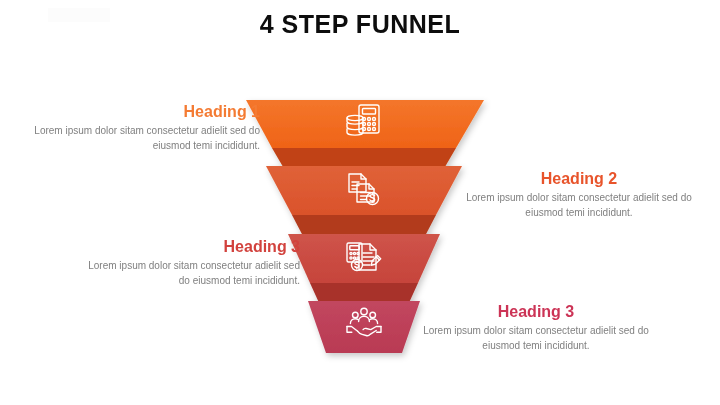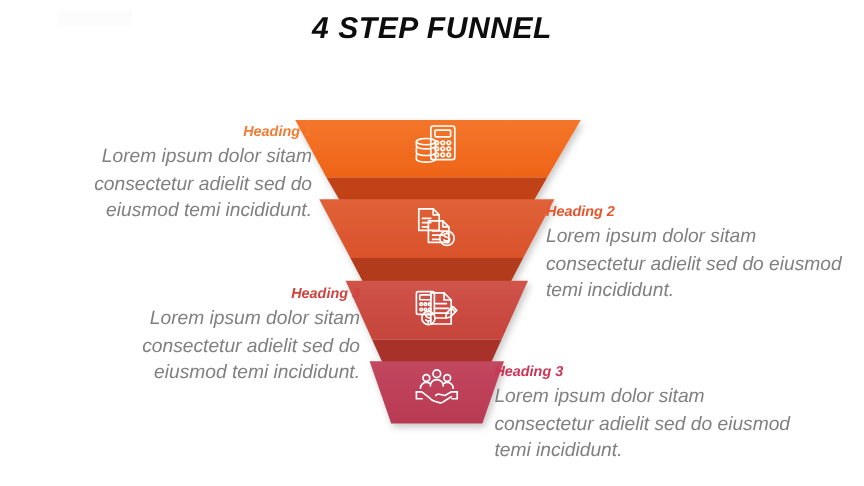--- a/index.html
+++ b/index.html
@@ -9,21 +9,20 @@
   }
   body {
     font-family: "Liberation Sans", sans-serif;
   }
   #slide {
     position: relative;
     width: 720px;
     height: 405px;
     background: #ffffff;
     overflow: hidden;
-    font-style: italic;
   }
 
   
   #title {
     position: absolute;
     left: 0;
     top: 10px;
     width: 720px;
     text-align: center;
     font-size: 25px;
@@ -42,33 +41,33 @@
   }
   #funnel svg {
     display: block;
   }
 
   
   .txtblock {
     position: absolute;
   }
   .txtblock .hd {
-    font-size: 12px;
+    font-size: 16px;
     font-weight: bold;
     margin: 0 0 3px 0;
     line-height: 1.15;
   }
   .txtblock .bd {
-    font-size: 16px;
+    font-size: 10px;
     color: #808080;
     line-height: 1.42;
     margin: 0;
   }
   .align-right { text-align: right; }
-  .align-left  { text-align: left; }
+  .align-left  { text-align: center; }
 
   
   #block-1 { left: 18px;  top: 103px; width: 242px; }
   #block-2 { left: 455px; top: 170px; width: 248px; }
   #block-3 { left: 80px;  top: 238px; width: 220px; }
   #block-4 { left: 412px; top: 303px; width: 248px; }
 
   
   .icon-wrap {
     position: absolute;

